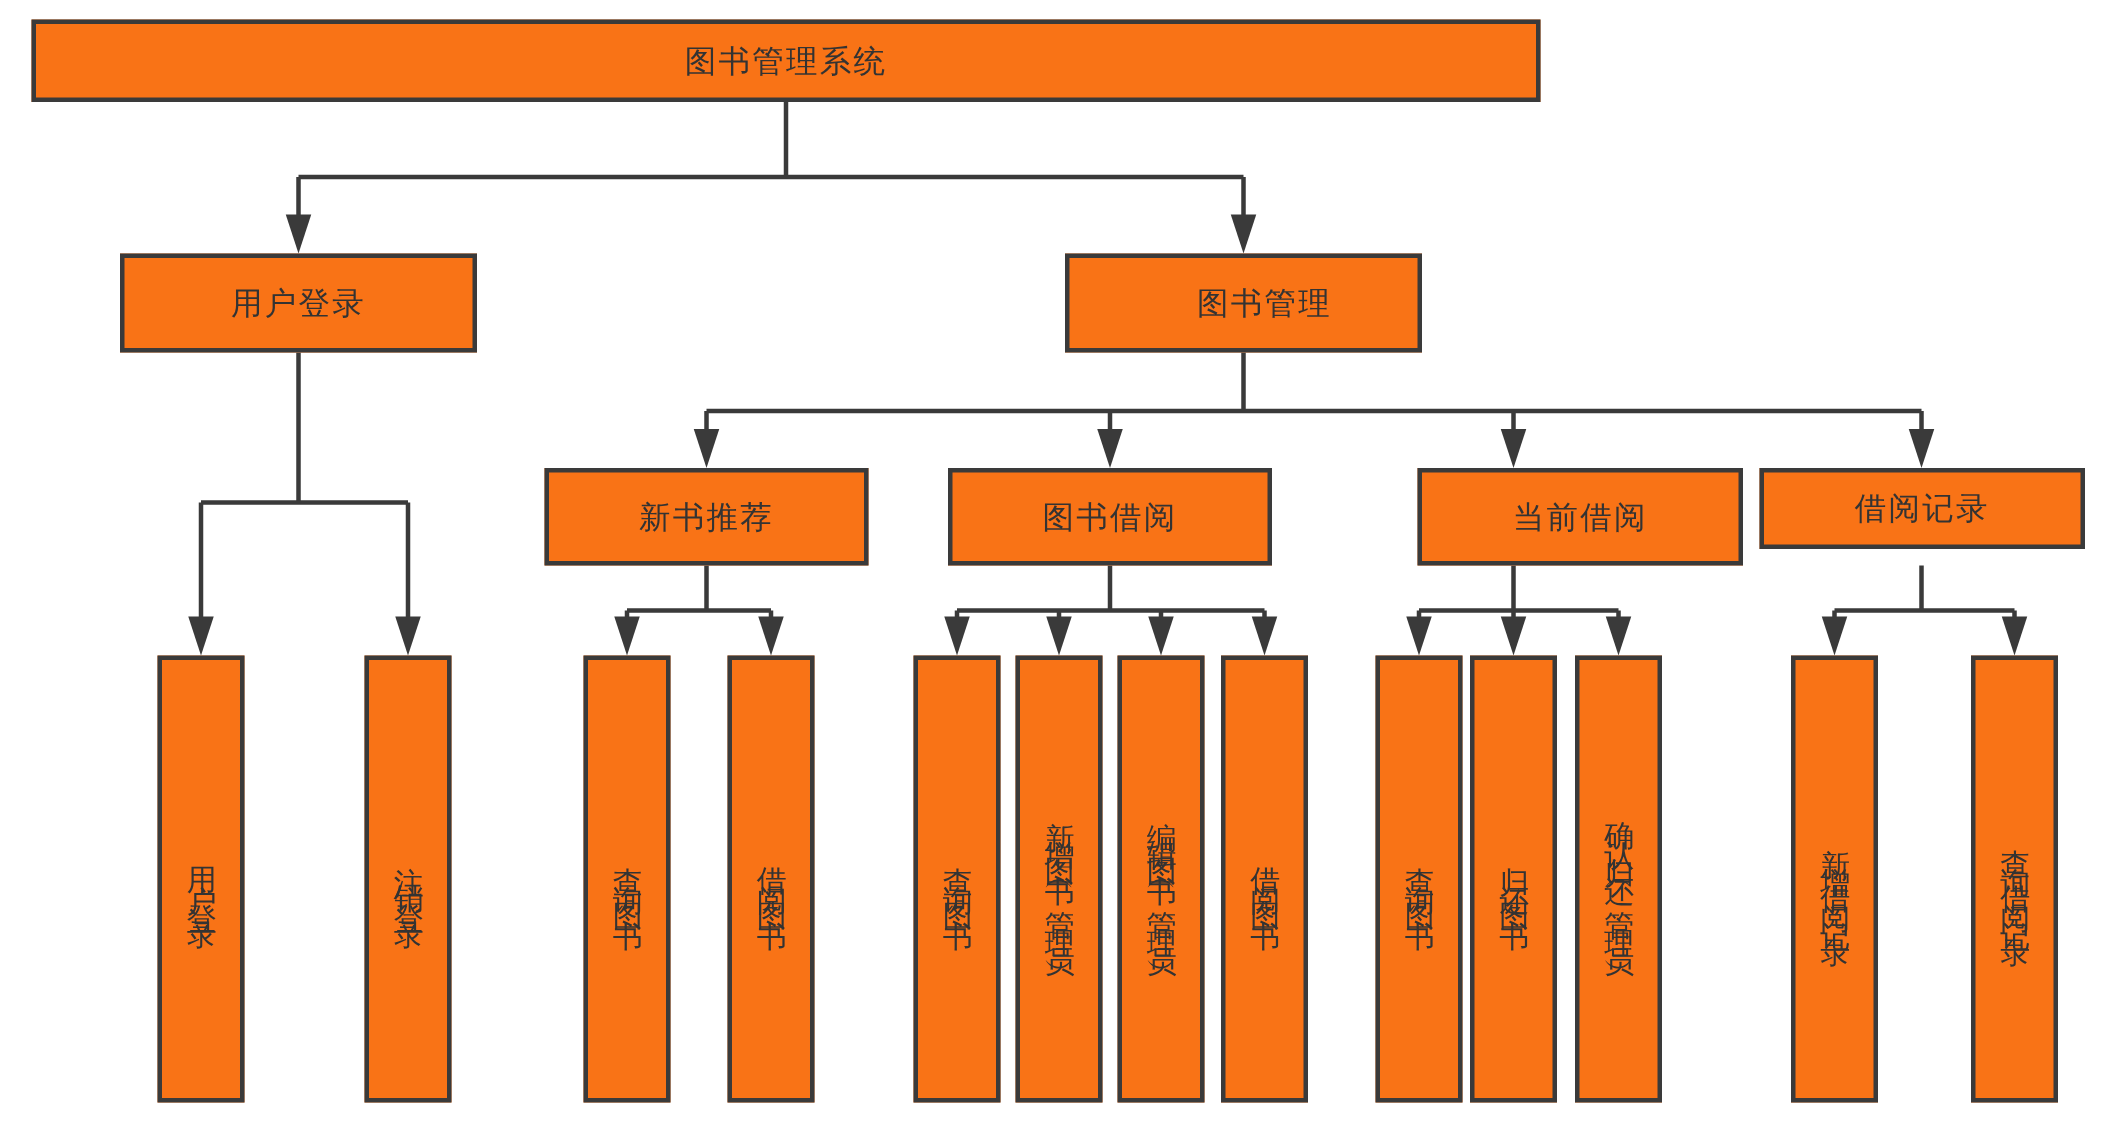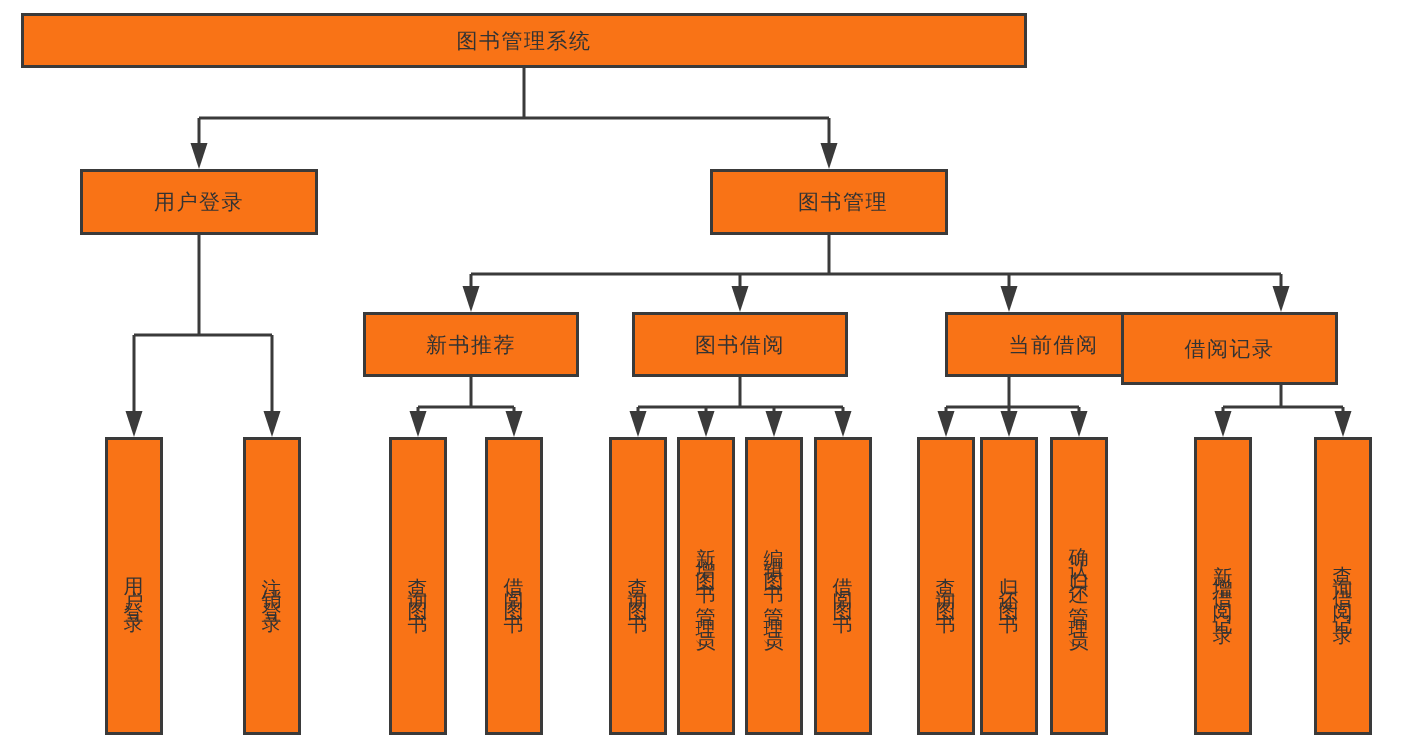--- a/index.html
+++ b/index.html
@@ -112,21 +112,21 @@
 
   <div class="node h" style="left:632px;top:312px;width:216px;height:65px;">
     <span>图书借阅</span>
   </div>
   <div class="node h" style="left:363px;top:312px;width:216px;height:65px;">
     <span>新书推荐</span>
   </div>
   <div class="node h" style="left:901px;top:312px;width:217px;height:65px;margin-left:44px;">
     <span>当前借阅</span>
   </div>
-  <div class="node h" style="left:1121px;top:312px;width:217px;height:73px;">
+  <div class="node h" style="left:1173px;top:312px;width:217px;height:54px;">
     <span>借阅记录</span>
   </div>
 
   <div class="node v" style="left:105px;top:437px;width:58px;height:298px;">
     <span>用户登录</span>
   </div>
   <div class="node v" style="left:243px;top:437px;width:58px;height:298px;">
     <span>注销登录</span>
   </div>
 

